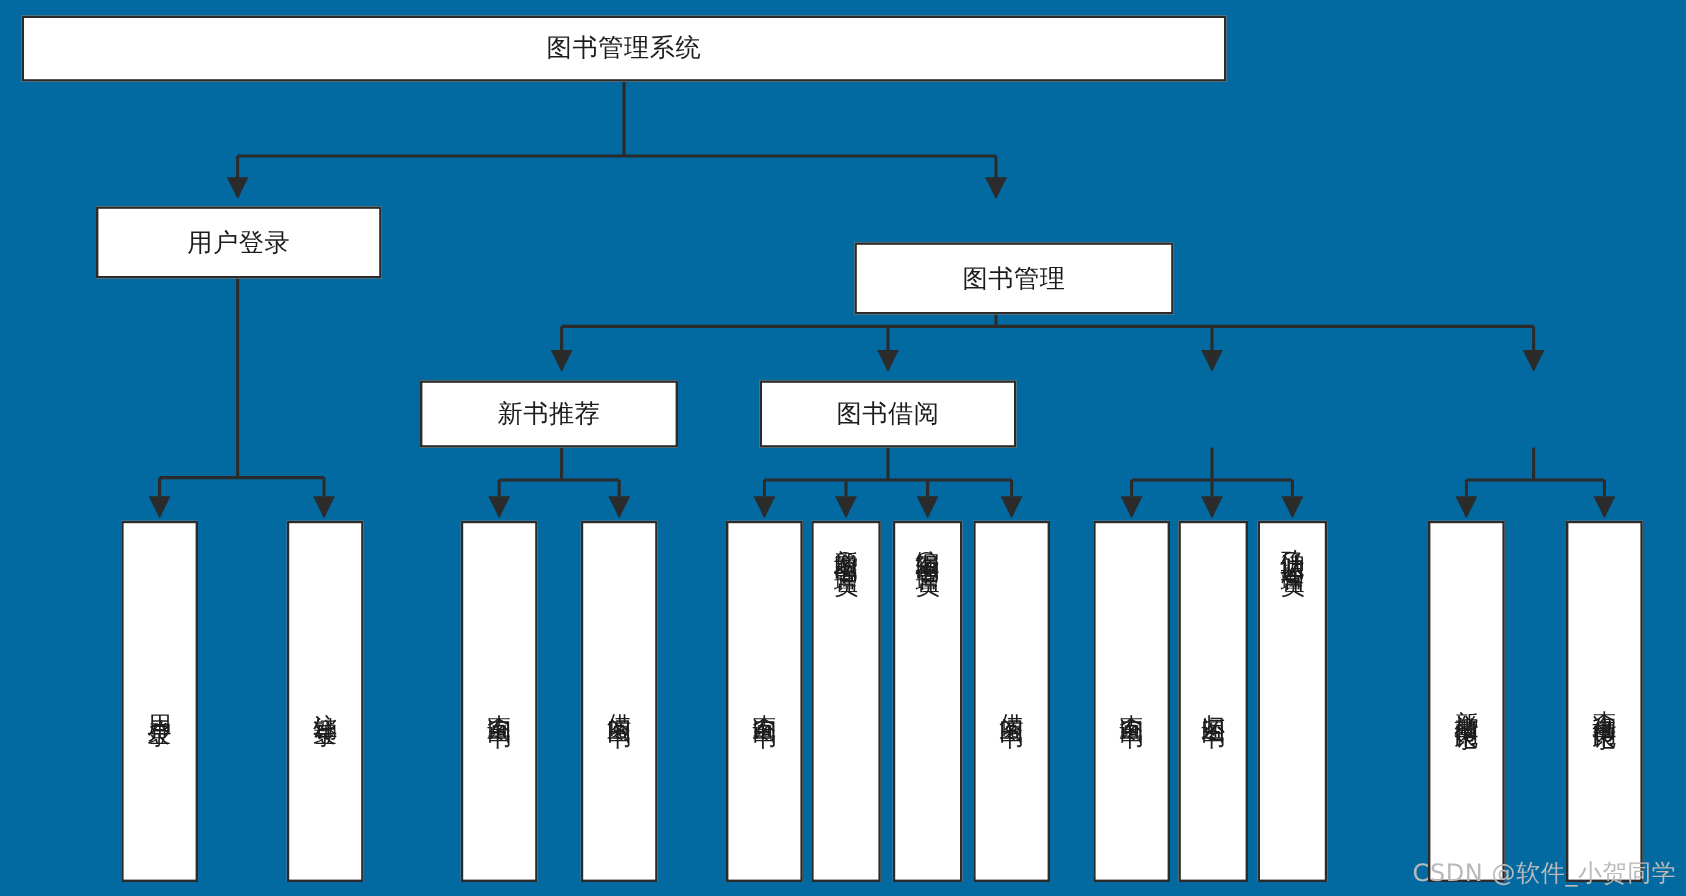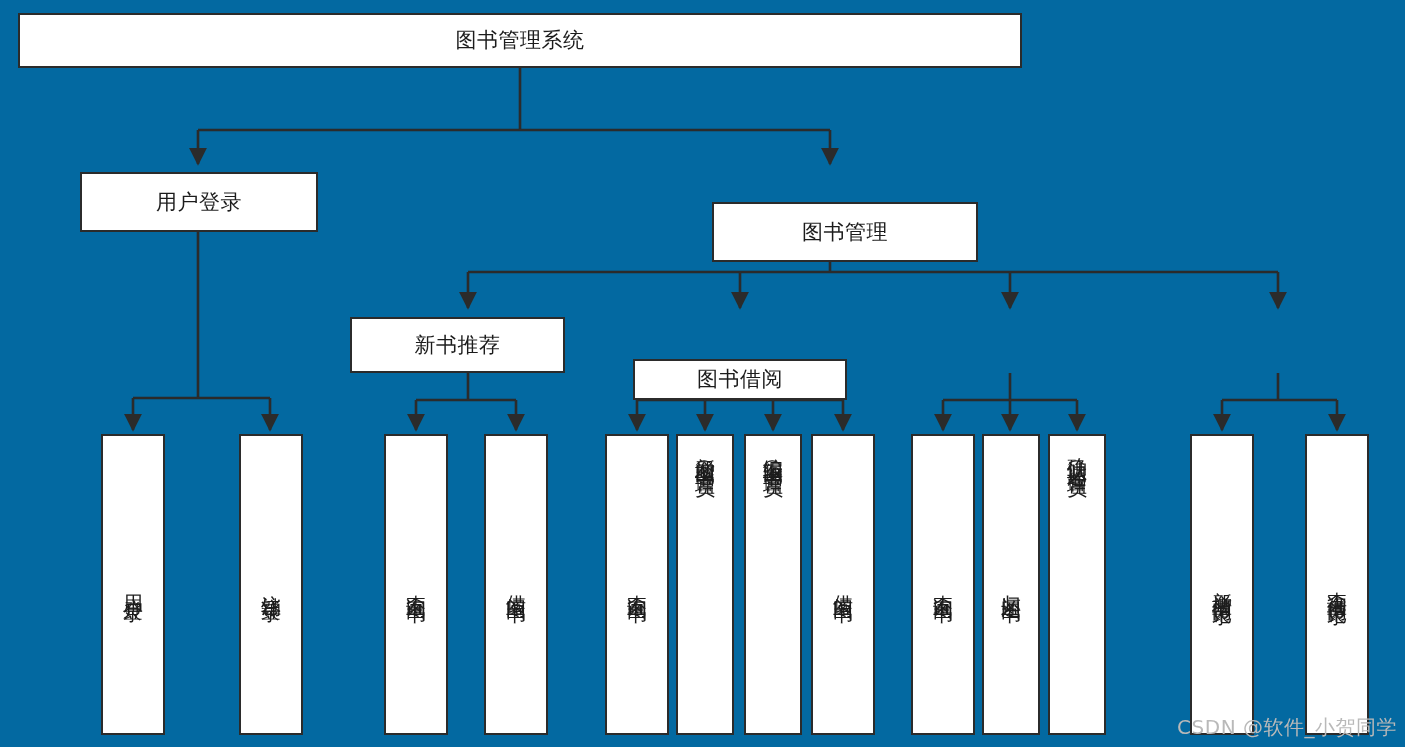--- a/index.html
+++ b/index.html
@@ -134,21 +134,21 @@
   </div>
 
   <div class="node" style="left:712px; top:172px; width:266px; height:60px;margin-top:30px;">
     <span class="node-label">图书管理</span>
   </div>
 
   <div class="node" style="left:350px; top:317px; width:215px; height:56px;">
     <span class="node-label">新书推荐</span>
   </div>
 
-  <div class="node" style="left:633px; top:317px; width:214px; height:41px;margin-top:42px;">
+  <div class="node" style="left:633px; top:317px; width:214px; height:56px;">
     <span class="node-label">图书借阅</span>
   </div>
 
 
 
   <div class="node leaf centered" style="left:101px; top:434px; width:64px; height:301px;">
     <span class="node-label">用户登录</span>
   </div>
   <div class="node leaf centered" style="left:239px; top:434px; width:64px; height:301px;">
     <span class="node-label">注销登录</span>

